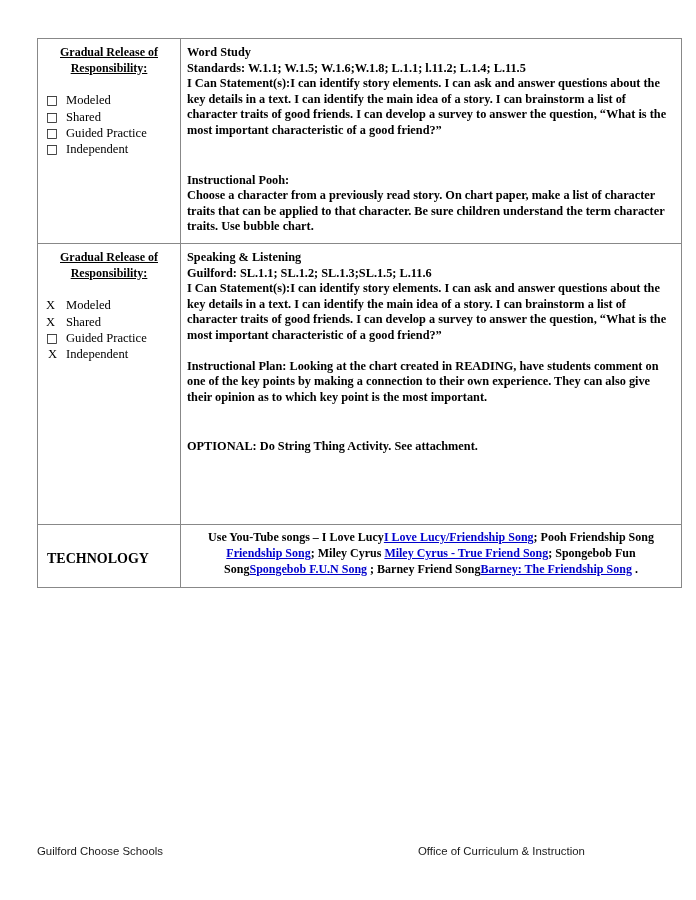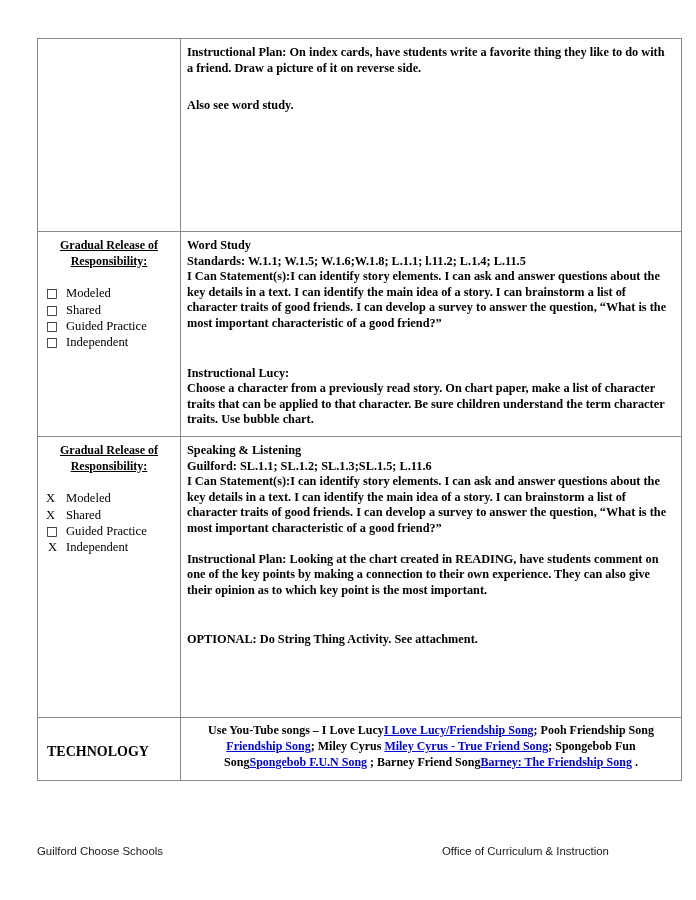--- a/index.html
+++ b/index.html
@@ -136,48 +136,36 @@
     font-size: 11.4px;
     color: #1a1a1a;
   }
   .footer-left {
     position: absolute;
     left: 0;
     top: 0;
   }
   .footer-right {
     position: absolute;
-    left: 405px;
+    left: 381px;
     top: 0;
   }
 </style>
 </head>
 <body>
 
 <div class="page">
 
   <table class="plan">
     <colgroup>
       <col class="c-left">
       <col class="c-right">
     </colgroup>
     <tbody>
 
-      <tr>
-        <td>
-          <div class="left-cell" style="height:180px;"></div>
-        </td>
-        <td>
-          <div class="right-cell">
-            <p class="para">Instructional Plan:  On index cards, have students write a favorite thing they like to do with a friend. Draw a picture of it on reverse side.</p>
-            <div class="spacer-md"></div>
-            <p class="para">Also see word study.</p>
-          </div>
-        </td>
-      </tr>
 
       <tr>
         <td>
           <div class="left-cell">
             <div class="grr-title">
               <span>Gradual Release of</span><br>
               <span>Responsibility:</span>
             </div>
             <ul class="grr-list">
               <li>
@@ -198,21 +186,21 @@
               </li>
             </ul>
           </div>
         </td>
         <td>
           <div class="right-cell">
             <div class="center-title">Word Study</div>
             <p class="para">Standards: W.1.1; W.1.5; W.1.6;W.1.8; L.1.1; l.11.2; L.1.4; L.11.5</p>
             <p class="para">I Can Statement(s):I can identify story elements.  I can ask and answer questions about the key details in a text. I can identify the main idea of a story. I can brainstorm a list of character traits of good friends. I can develop a survey to answer the question, “What is the most important characteristic of a good friend?”</p>
             <div class="spacer-lg"></div>
-            <p class="para">Instructional Lucy:</p>
+            <p class="para">Instructional Pooh:</p>
             <p class="para">Choose a character from a previously read story. On chart paper, make a list of character traits that can be applied to that character. Be sure children understand the term character traits.  Use bubble chart.</p>
           </div>
         </td>
       </tr>
 
       <tr>
         <td>
           <div class="left-cell" style="height:268px;">
             <div class="grr-title">
               <span>Gradual Release of</span><br>

